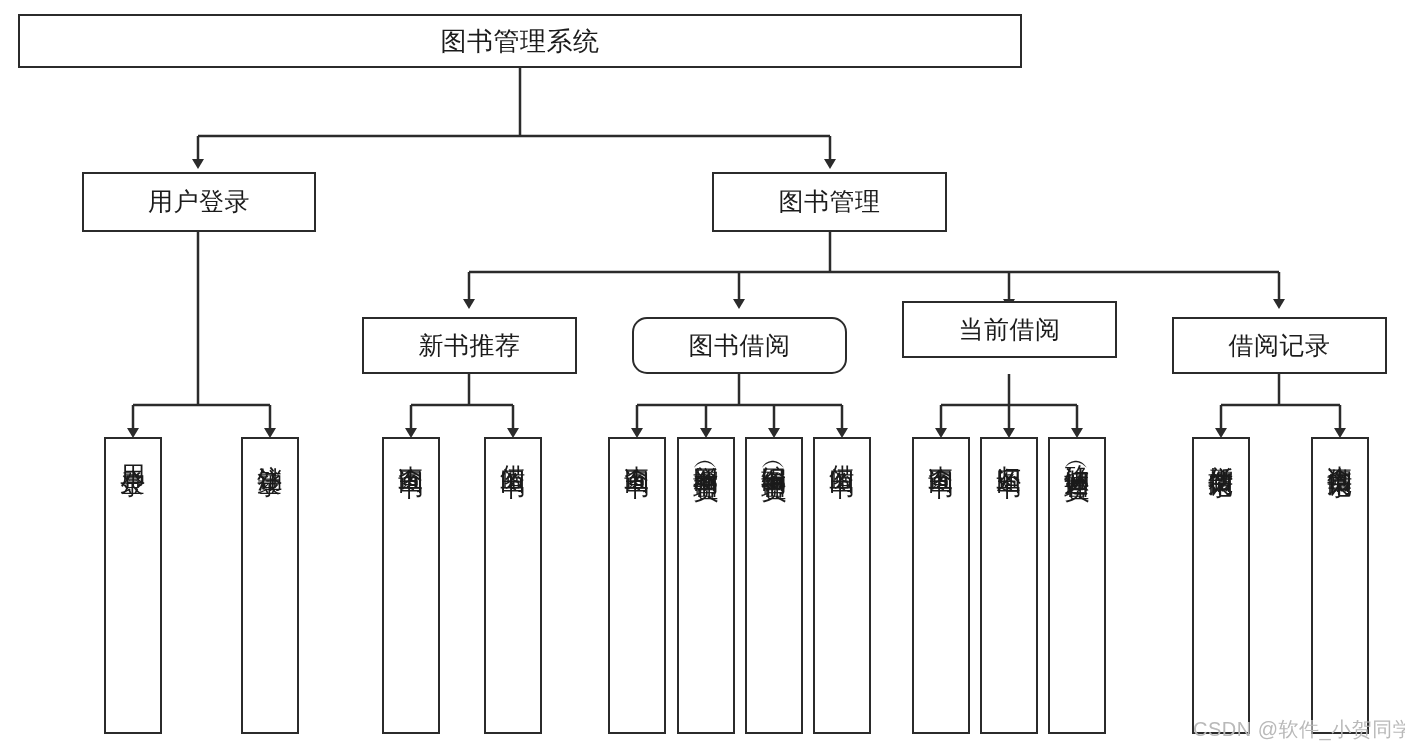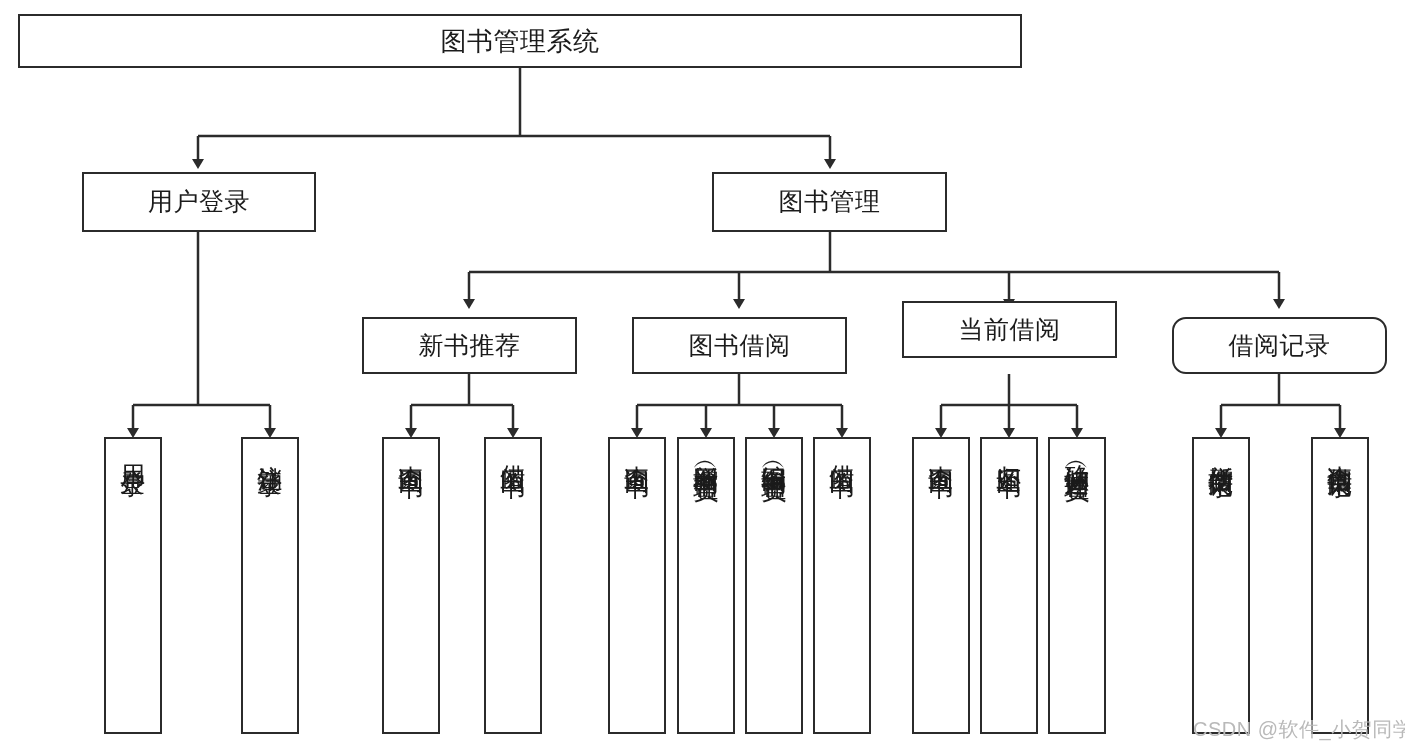--- a/index.html
+++ b/index.html
@@ -138,27 +138,27 @@
   <div class="node h" style="left:82px; top:172px; width:234px; height:60px;">
     <span class="lbl">用户登录</span>
   </div>
   <div class="node h" style="left:362px; top:317px; width:215px; height:57px;">
     <span class="lbl">新书推荐</span>
   </div>
 
   <div class="node h" style="left:712px; top:172px; width:235px; height:60px;">
     <span class="lbl">图书管理</span>
   </div>
-  <div class="node h" style="left:632px; top:317px; width:215px; height:57px;">
+  <div class="node h" style="left:632px; top:317px; width:215px; height:57px;border-radius:15px;">
     <span class="lbl">图书借阅</span>
   </div>
   <div class="node h" style="left:902px; top:301px; width:215px; height:57px;">
     <span class="lbl">当前借阅</span>
   </div>
-  <div class="node h" style="left:1172px; top:317px; width:215px; height:57px;border-radius:14px;">
+  <div class="node h" style="left:1172px; top:317px; width:215px; height:57px;">
     <span class="lbl">借阅记录</span>
   </div>
 
   <div class="node v" style="left:104px; top:437px; width:58px; height:297px;">
     <span class="lbl">用户登录</span>
   </div>
   <div class="node v" style="left:241px; top:437px; width:58px; height:297px;">
     <span class="lbl">注销登录</span>
   </div>
 

